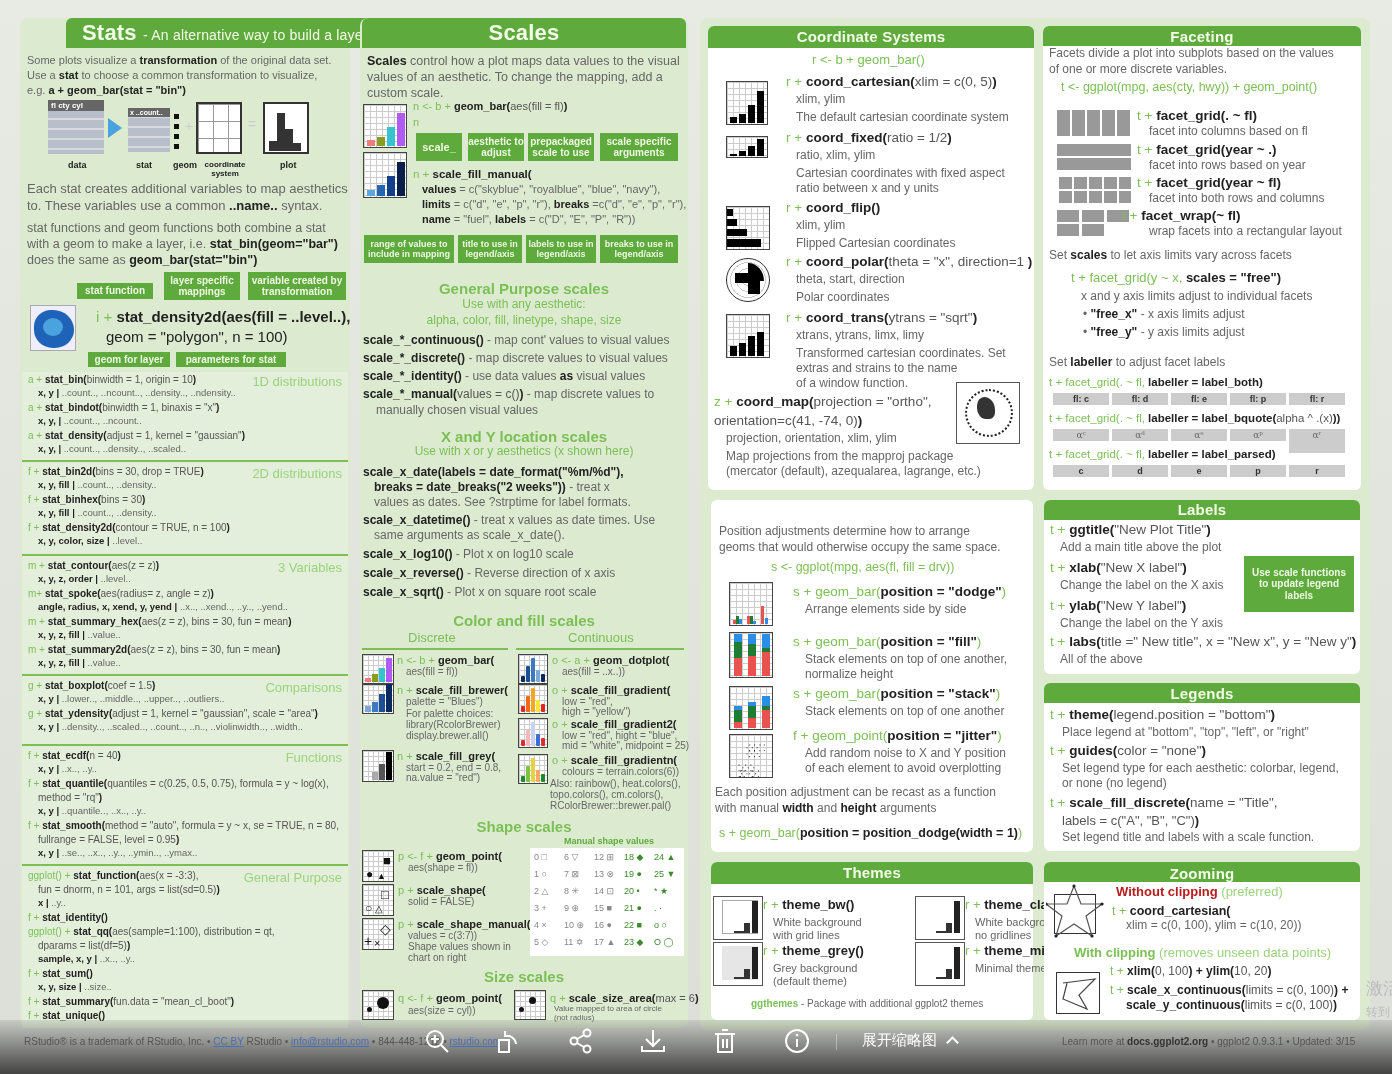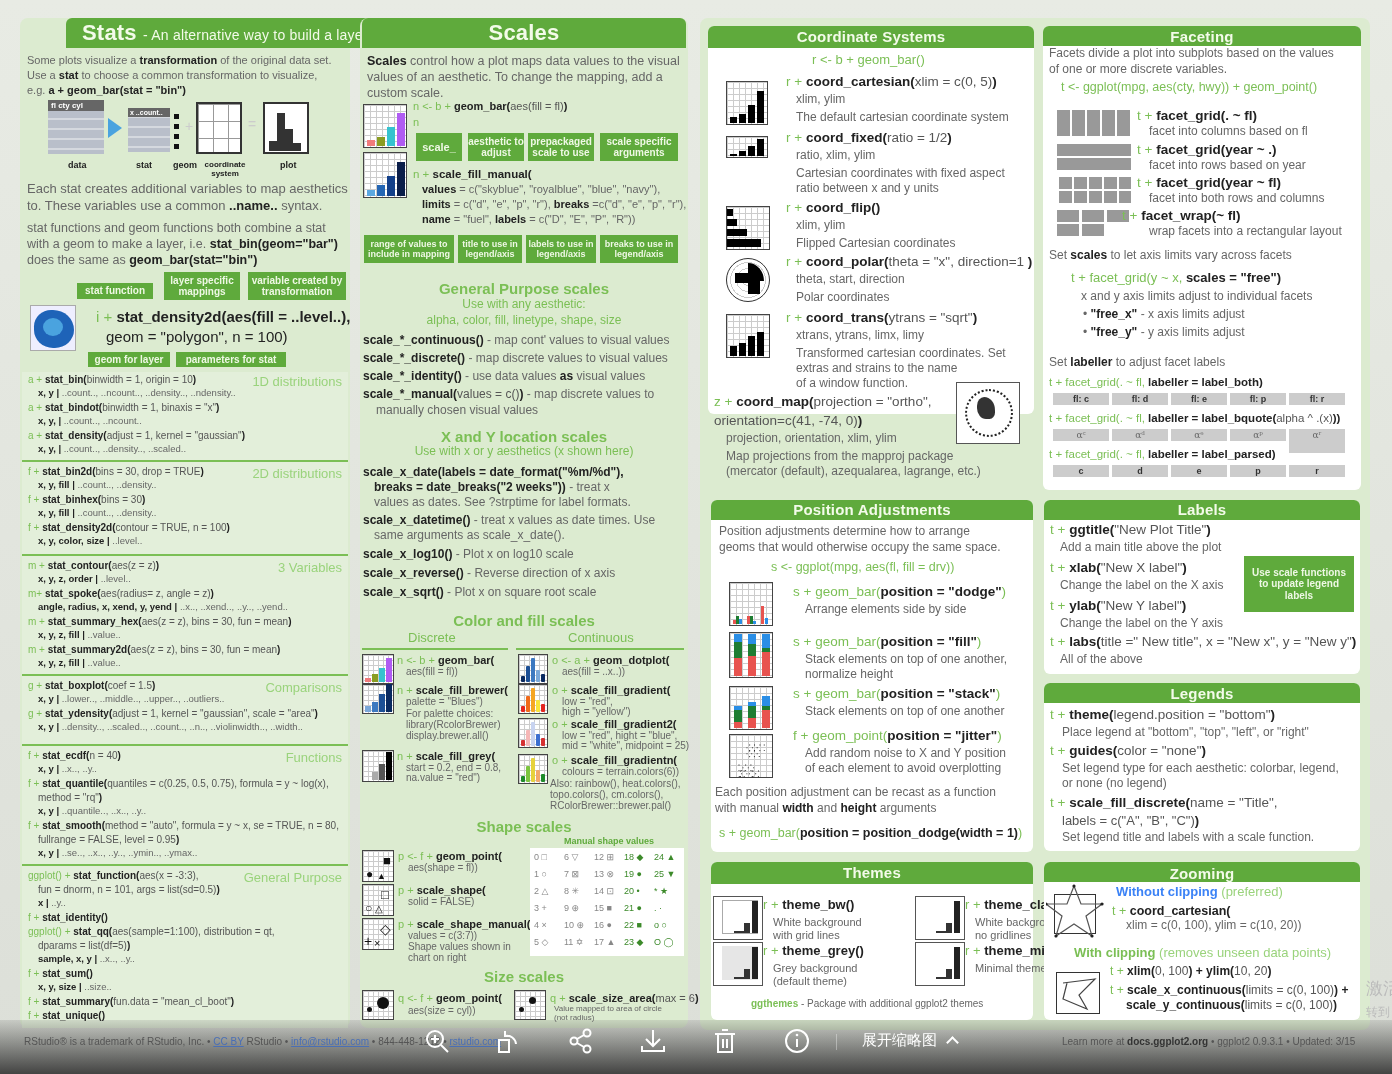--- a/index.html
+++ b/index.html
@@ -368,21 +368,21 @@
           <span style="position:absolute;left:14px;top:6px;width:7px;height:7px;border-radius:50%;background:#111"></span>
         </div>
         <div class="ln" style="left:190px;top:974px;font-size:11px;"><span class="pre">q + </span><span class="code">scale_size_area(</span><span class="arg">max = 6</span><span class="code">)</span></div>
         <div class="ln desc" style="left:194px;top:986px;font-size:8px;">Value mapped to area of circle</div>
         <div class="ln desc" style="left:194px;top:995px;font-size:8px;">(not radius)</div>
       </div>
 </div>
 
 <div class="col green-bg" style="left:700px;top:18px;width:670px;height:1012px;"></div>
 
-<div class="panel" style="left:708px;top:26px;width:326px;height:388px;">
+<div class="panel" style="left:708px;top:26px;width:326px;height:464px;">
   <div class="hdr" style="height:22px;font-size:15px;line-height:22px;">Coordinate Systems</div>
   <div class="ln pre" style="left:104px;top:27px;font-size:13px;">r &lt;- b + geom_bar()</div>
   <div id="coord-items">
         <div class="ln" style="left:78px;top:48px;font-size:13.5px;"><span class="pre">r + </span><span class="code">coord_cartesian(</span><span class="arg">xlim = c(0, 5)</span><span class="code">)</span></div>
         <div class="ln desc" style="left:88px;top:67px;font-size:12px;">xlim, ylim</div>
         <div class="ln desc" style="left:88px;top:85px;font-size:12px;">The default cartesian coordinate system</div>
         <div class="ln" style="left:78px;top:104px;font-size:13.5px;"><span class="pre">r + </span><span class="code">coord_fixed(</span><span class="arg">ratio = 1/2</span><span class="code">)</span></div>
         <div class="ln desc" style="left:88px;top:123px;font-size:12px;">ratio, xlim, ylim</div>
         <div class="ln desc" style="left:88px;top:141px;font-size:12px;">Cartesian coordinates with fixed aspect</div>
         <div class="ln desc" style="left:88px;top:156px;font-size:12px;">ratio between x and y units</div>
@@ -485,21 +485,20 @@
         <div class="ln" style="left:6px;top:422px;font-size:11.5px;"><span class="pre">t + facet_grid(. ~ fl, </span><span class="code">labeller = label_parsed)</span></div>
         <div class="strip" style="left:10px;top:439px;width:56px;height:12px;">c</div>
         <div class="strip" style="left:69px;top:439px;width:56px;height:12px;">d</div>
         <div class="strip" style="left:128px;top:439px;width:56px;height:12px;">e</div>
         <div class="strip" style="left:187px;top:439px;width:56px;height:12px;">p</div>
         <div class="strip" style="left:246px;top:439px;width:56px;height:12px;">r</div>
       </div>
 </div>
 
 <div class="panel" style="left:711px;top:500px;width:322px;height:352px;">
-  <div class="hdr" style="height:20px;font-size:15px;line-height:20px;">Position Adjustments</div>
   <div class="ln desc" style="left:8px;top:25px;font-size:12px;">Position adjustments determine how to arrange</div>
   <div class="ln desc" style="left:8px;top:41px;font-size:12px;">geoms that would otherwise occupy the same space.</div>
   <div class="ln pre" style="left:60px;top:60px;font-size:12.5px;">s &lt;- ggplot(mpg, aes(fl, fill = drv))</div>
   <div class="thumb" style="left:18px;top:82px;width:44px;height:44px;">
     <div class="bar" style="left:3px;width:3px;height:4px;background:#e8534f;"></div>
         <div class="bar" style="left:6px;width:3px;height:8px;background:#1e7d32;"></div>
         <div class="bar" style="left:9px;width:3px;height:5px;background:#2a8ee6;"></div>
     <div class="bar" style="left:17px;width:3px;height:8px;background:#e8534f;"></div>
         <div class="bar" style="left:20px;width:3px;height:8px;background:#1e7d32;"></div>
         <div class="bar" style="left:23px;width:3px;height:3px;background:#2a8ee6;"></div>
@@ -614,21 +613,21 @@
   <svg style="position:absolute;left:2px;top:22px;" width="60" height="60" viewBox="0 0 60 60">
         <polygon points="28,2 35,20 56,20 40,32 46,52 28,40 10,52 16,32 0,20 21,20" fill="none" stroke="#555" stroke-width="1.2"></polygon>
         <g fill="#222">
           <circle cx="28" cy="2" r="1.6"></circle>
           <circle cx="56" cy="20" r="1.6"></circle>
           <circle cx="46" cy="52" r="1.6"></circle>
           <circle cx="10" cy="52" r="1.6"></circle>
           <circle cx="0" cy="20" r="1.6"></circle>
         </g>
       </svg>
-  <div class="ln" style="left:72px;top:23px;font-size:13px;"><b style="color:#3b82f6">Without clipping</b><span style="color:#9ad37c"> (preferred)</span></div>
+  <div class="ln" style="left:72px;top:23px;font-size:13px;"><b style="color:#b91c1c">Without clipping</b><span style="color:#9ad37c"> (preferred)</span></div>
   <div class="ln" style="left:68px;top:42px;font-size:12.5px;"><span class="pre">t + </span><b class="code">coord_cartesian(</b></div>
   <div class="ln desc" style="left:82px;top:57px;font-size:12px;">xlim = c(0, 100), ylim = c(10, 20))</div>
   <div class="ln" style="left:30px;top:84px;font-size:13px;"><b style="color:#7bbf55">With clipping</b><span style="color:#9ad37c"> (removes unseen data points)</span></div>
   <div style="position:absolute;left:12px;top:110px;width:44px;height:42px;border:1.5px solid #333;">
     <svg width="42" height="40">
           <polyline points="6,10 38,6 22,22 30,36 6,26 10,10" fill="none" stroke="#444" stroke-width="1.2"></polyline>
         </svg>
   </div>
   <div class="ln" style="left:66px;top:103px;font-size:12px;"><span class="pre">t + </span><b class="code">xlim(</b><span class="arg">0, 100</span><b class="code">) + ylim(</b><span class="arg">10, 20</span><b class="code">)</b></div>
   <div class="ln" style="left:66px;top:122px;font-size:12px;"><span class="pre">t + </span><b class="code">scale_x_continuous(</b><span class="arg">limits = c(0, 100)</span><b class="code">) +</b></div>

